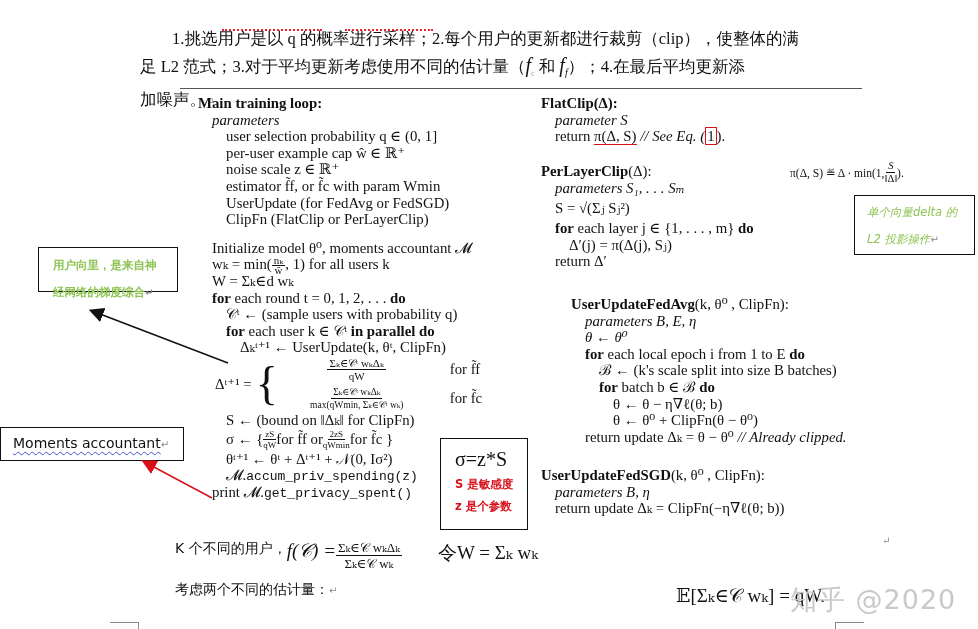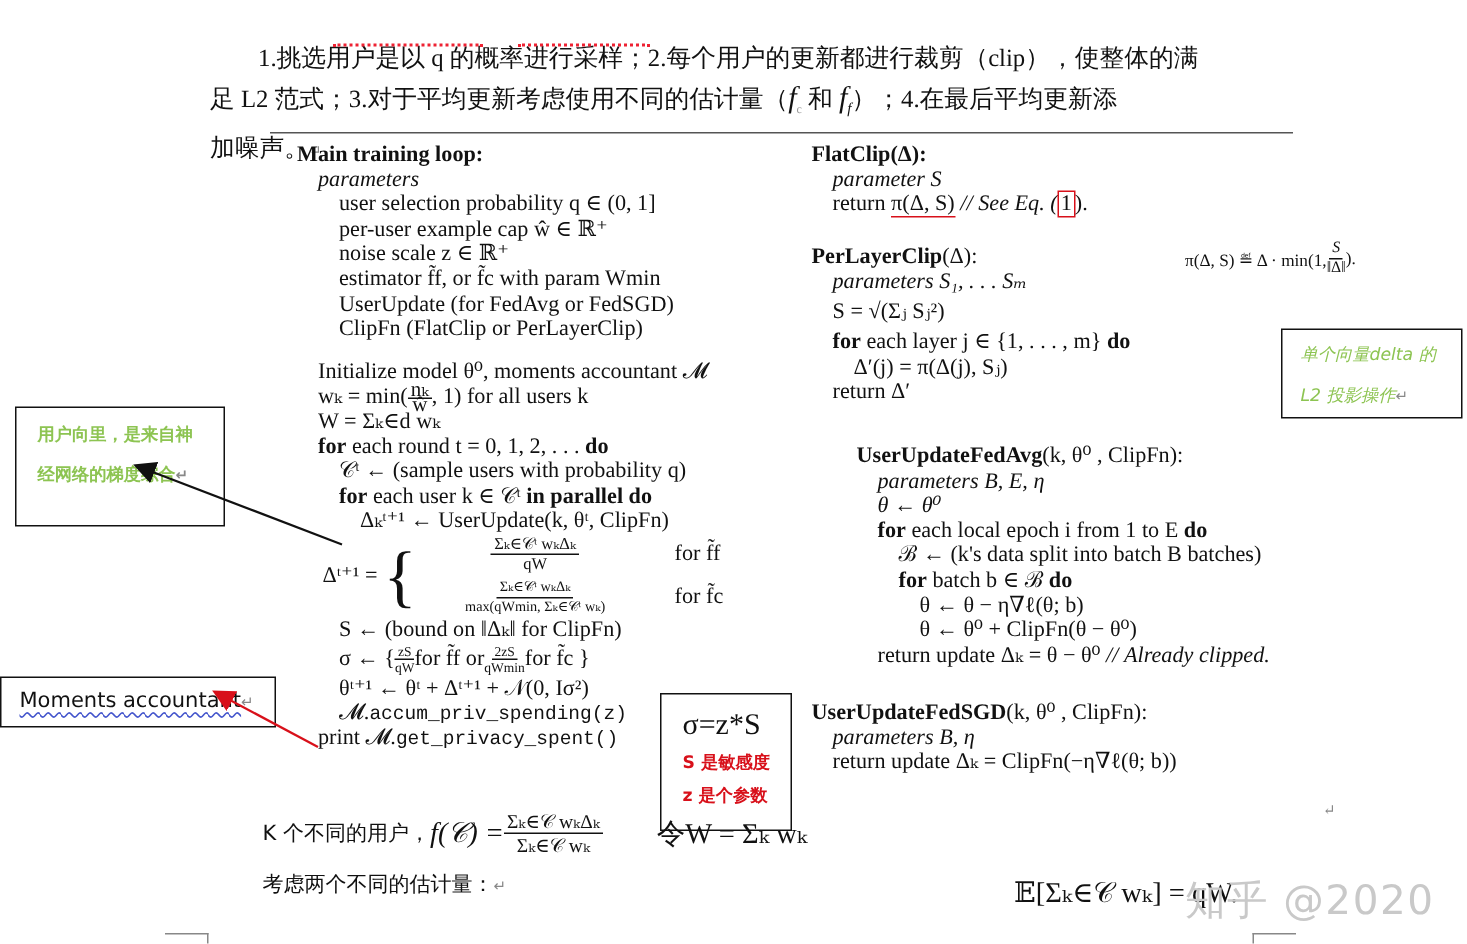--- a/index.html
+++ b/index.html
@@ -9,21 +9,21 @@
   .intro { left:140px; top:6px; width:700px; font-size:16.5px; line-height:26px;margin-top:20px; }
   .intro p { margin:0; text-indent:32px; }
   .squig { position:absolute; top:0; height:3px; border-bottom:2px dotted #e23; }
   .rule { left:180px; top:88px; width:682px; height:0; border-top:1.5px solid #555; }
   .algo { font-size:14.8px; line-height:16.6px; white-space:nowrap; }
   .algo .l { height:16.6px;margin-left:15px; }
   .b { font-weight:bold; }
   .i { font-style:italic; }
   .mono { font-family:"Liberation Mono","DejaVu Sans Mono",monospace; font-size:13px; }
   .i1 { padding-left:14px; } .i2 { padding-left:28px; } .i3 { padding-left:42px; }
-  .box { border:1.5px solid #111; background:#fff;margin-top:24px; }
+  .box { border:1.5px solid #111; background:#fff; }
   .green { color:#8dc452; font-family:"DejaVu Sans","Liberation Sans",sans-serif; font-weight:bold; font-size:11.5px; line-height:27px; }
   .greenital { color:#8dc452; font-family:"DejaVu Sans","Liberation Sans",sans-serif; font-style:italic; font-size:11.5px; line-height:27px; }
   .redtxt { color:#d8101a; font-family:"DejaVu Sans","Liberation Sans",sans-serif; font-weight:bold; font-size:11.5px; line-height:22px; }
   .ret { color:#888; font-size:10px; }
   .frac { display:inline-flex; flex-direction:column; align-items:center; vertical-align:middle; font-size:11px; line-height:12px; }
   .frac .num { border-bottom:1px solid #111; padding:0 2px; }
   .bottom { font-size:15px; }
   .cn { font-family:"DejaVu Sans","Liberation Sans",sans-serif; font-size:14px; }
   .watermark { color:#c9c9c9; font-family:"DejaVu Sans","Liberation Sans",sans-serif; font-size:27px; letter-spacing:1px; }
   .corner { width:28px; height:8px; border-top:1px solid #888; }
@@ -45,21 +45,21 @@
   <div class="l b">Main training loop:</div>
   <div class="l i i1">parameters</div>
   <div class="l i2">user selection probability q ∈ (0, 1]</div>
   <div class="l i2">per-user example cap ŵ ∈ ℝ⁺</div>
   <div class="l i2">noise scale z ∈ ℝ⁺</div>
   <div class="l i2">estimator f̃f, or f̃c with param Wmin</div>
   <div class="l i2">UserUpdate (for FedAvg or FedSGD)</div>
   <div class="l i2">ClipFn (FlatClip or PerLayerClip)</div>
   <div class="l" style="height:12px"></div>
   <div class="l i1">Initialize model θ⁰, moments accountant 𝓜</div>
-  <div class="l i1"><span>wₖ = min(</span><span class="frac" style="font-size:14px;line-height:9px">
+  <div class="l i1"><span>wₖ = min(</span><span class="frac" style="font-size:11px;line-height:9px">
         <span class="num">nₖ</span>
         <span>ŵ</span>
       </span><span>, 1) for all users k</span></div>
   <div class="l i1">W = Σₖ∈d wₖ</div>
   <div class="l i1"><span class="b">for</span><span> each round t = 0, 1, 2, . . . </span><span class="b">do</span></div>
   <div class="l i2">𝒞ᵗ ← (sample users with probability q)</div>
   <div class="l i2"><span class="b">for</span><span> each user k ∈ 𝒞ᵗ </span><span class="b">in parallel do</span></div>
   <div class="l i3">Δₖᵗ⁺¹ ← UserUpdate(k, θᵗ, ClipFn)</div>
   <div class="i2" style="height:56px;display:flex;align-items:center;padding-left:32px">
     <span>Δᵗ⁺¹ =</span>
@@ -122,35 +122,35 @@
       <span>‖Δ‖</span>
     </span>
     <span>).</span>
 </div>
 
 <div class="abs algo" style="left:556px;top:296px;">
   <div class="l"><span class="b">UserUpdateFedAvg</span><span>(k, θ⁰ , ClipFn):</span></div>
   <div class="l i i1">parameters B, E, η</div>
   <div class="l i i1">θ ← θ⁰</div>
   <div class="l i1"><span class="b">for</span><span> each local epoch i from 1 to E </span><span class="b">do</span></div>
-  <div class="l i2">ℬ ← (k's data split into batch B batches)</div>
+  <div class="l i2">ℬ ← (k's scale split into size B batches)</div>
   <div class="l i2"><span class="b">for</span><span> batch b ∈ ℬ </span><span class="b">do</span></div>
   <div class="l i3">θ ← θ − η∇ℓ(θ; b)</div>
   <div class="l i3">θ ← θ⁰ + ClipFn(θ − θ⁰)</div>
   <div class="l i1"><span>return update Δₖ = θ − θ⁰</span><span class="i">  // Already clipped.</span></div>
 </div>
 
 <div class="abs algo" style="left:526px;top:467px;">
   <div class="l"><span class="b">UserUpdateFedSGD</span><span>(k, θ⁰ , ClipFn):</span></div>
   <div class="l i i1">parameters B, η</div>
   <div class="l i1">return update Δₖ = ClipFn(−η∇ℓ(θ; b))</div>
 </div>
 <div class="abs ret" style="left:882px;top:535px">↵</div>
 
-<div class="abs box" style="left:10px;top:247px;width:140px;height:80px;padding:4px 0 0 14px;box-sizing:border-box">
+<div class="abs box" style="left:38px;top:247px;width:140px;height:45px;padding:4px 0 0 14px;box-sizing:border-box">
   <div class="green">用户向里，是来自神</div>
   <div class="green"><span>经网络的梯度综合</span><span class="ret">↵</span></div>
 </div>
 
 <div class="abs box" style="left:0;top:427px;width:184px;height:34px;box-sizing:border-box;padding-left:12px;line-height:31px;font-family:'DejaVu Sans','Liberation Sans',sans-serif;font-size:14px">
   <span style="text-decoration:underline wavy #4455cc;text-decoration-thickness:1px;text-underline-offset:3px">Moments accountant</span><span class="ret">↵</span>
 </div>
 
 <div class="abs box" style="left:854px;top:195px;width:121px;height:60px;box-sizing:border-box;padding:3px 0 0 12px">
   <div class="greenital">单个向量delta 的</div>
@@ -169,21 +169,21 @@
         <path d="M0,0 L10,5 L0,10 z" fill="#111"></path>
       </marker>
     <marker id="ar" markerWidth="10" markerHeight="10" refX="2" refY="5" orient="auto">
         <path d="M0,0 L10,5 L0,10 z" fill="#d8101a"></path>
       </marker>
   </defs>
   <line x1="228" y1="363" x2="100" y2="314" stroke="#111" stroke-width="1.5" marker-end="url(#ab)"></line>
   <line x1="212" y1="498" x2="152" y2="466" stroke="#d8101a" stroke-width="1.5" marker-end="url(#ar)"></line>
 </svg>
 
-<div class="abs bottom" style="left:175px;top:540px;display:flex;align-items:center;white-space:nowrap">
+<div class="abs bottom" style="left:175px;top:540px;display:flex;align-items:flex-start;white-space:nowrap">
   <span class="cn">K 个不同的用户，</span>
   <span class="i" style="font-size:19px">f(𝒞) = </span>
   <span class="frac" style="font-size:13px;line-height:15px">
       <span class="num">Σₖ∈𝒞 wₖΔₖ</span>
       <span>Σₖ∈𝒞 wₖ</span>
     </span>
   <span style="margin-left:36px;font-size:19px">令W = Σₖ wₖ</span>
 </div>
 <div class="abs cn" style="left:175px;top:581px">
   <span>考虑两个不同的估计量：</span><span class="ret">↵</span>

